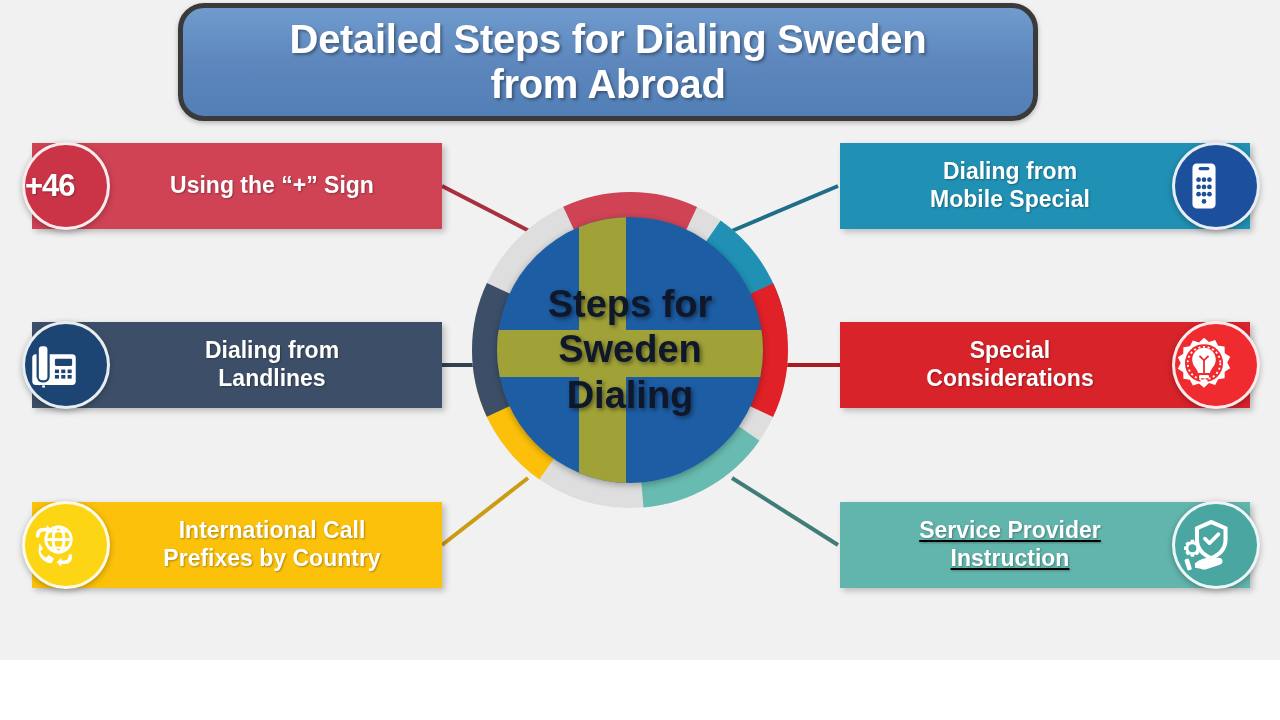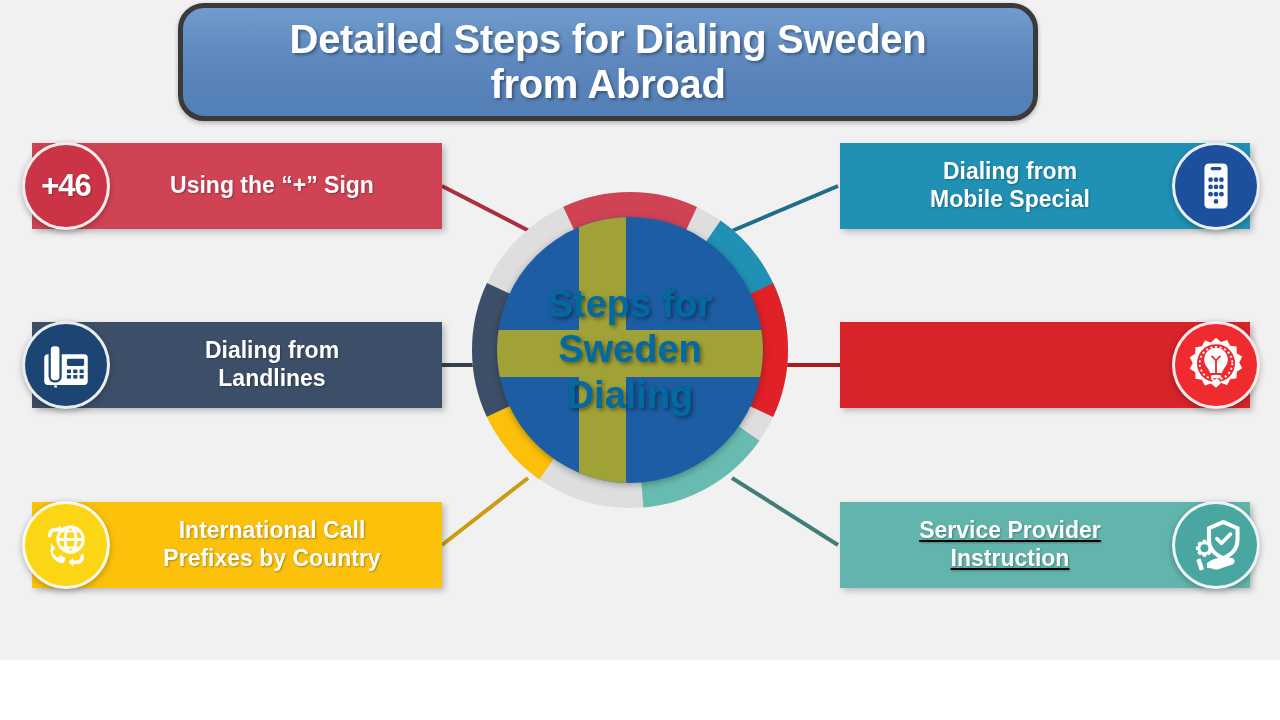--- a/index.html
+++ b/index.html
@@ -97,21 +97,21 @@
     background: #a0a238;
   }
   #hub-label {
     position: absolute;
     left: 0; top: 0;
     width: 320px; height: 320px;
     display: flex;
     flex-direction: column;
     align-items: center;
     justify-content: center;
-    color: #0369a1;
+    color: #0f172a;
     font-size: 38px;
     font-weight: bold;
     line-height: 1.2;
     text-align: center;
     text-shadow: 2px 2px 4px rgba(0,0,0,0.45);
     pointer-events: none;
   }
 
   
   .branch {
@@ -141,21 +141,20 @@
 
   .branch-badge {
     position: absolute;
     width: 88px;
     height: 88px;
     border-radius: 50%;
     border: 3px solid rgba(255,255,255,0.9);
     box-sizing: border-box;
     display: flex;
     align-items: center;
-    justify-content: center;
     box-shadow: 0 2px 6px rgba(0,0,0,0.28);
     top: -1px;
   }
   .branch.left  .branch-badge { left: -10px; }
   .branch.right .branch-badge { right: -10px; }
 
   .badge-text {
     color: #ffffff;
     font-size: 31px;
     font-weight: bold;
@@ -311,20 +310,24 @@
         <path fill="#ffffff" d="M32 13 c-7.2 0-13 5.8-13 13 0 5 2.8 8.2 4.6 10.6 1.1 1.5 1.6 2.6 1.7 4.1 h13.4 c.1-1.5 .6-2.6 1.7-4.1 1.8-2.4 4.6-5.6 4.6-10.6 0-7.2-5.8-13-13-13 z"></path>
         <rect x="26.5" y="43" width="11" height="3.6" rx="1.3" fill="#ffffff"></rect>
         <rect x="28" y="48" width="8" height="3.4" rx="1.3" fill="#ffffff"></rect>
         <g stroke="#ef2b30" stroke-width="2" fill="none">
           <line x1="32" y1="26" x2="32" y2="42"></line>
           <line x1="32" y1="27" x2="27" y2="22"></line>
           <line x1="32" y1="27" x2="37" y2="22"></line>
         </g>
       </svg>
     </div>
+    <div class="branch-label">
+      <span>Special</span><br>
+      <span>Considerations</span>
+    </div>
   </div>
 
   <div class="branch right" style="top:502px; background:#62b5ad;text-decoration:underline;">
     <div class="branch-badge" style="background:#49a6a0;">
       <svg class="badge-svg" viewBox="0 0 64 64">
         <path fill="#ffffff" d="M40 4 l18 8 v14 c0 12-8 19-18 23 -10-4-18-11-18-23 V12 z"></path>
         <path fill="#49a6a0" d="M40 9 l13.5 6 v11.2 c0 9.2-6 14.6-13.5 17.8 -7.5-3.2-13.5-8.6-13.5-17.8 V15 z"></path>
         <path fill="none" stroke="#ffffff" stroke-width="4" stroke-linecap="round" stroke-linejoin="round" d="M33 25 l5 5 l10-10"></path>
         <path fill="#ffffff" d="M14 28 l2.6 .9 .9-2.6 h3.4 l.9 2.6 2.6-.9 2.4 2.4-.9 2.6 2.6 .9 v3.4 l-2.6 .9 .9 2.6-2.4 2.4-2.6-.9-.9 2.6 h-3.4 l-.9-2.6-2.6 .9-2.4-2.4 .9-2.6-2.6-.9 v-3.4 l2.6-.9-.9-2.6z"></path>
         <circle cx="19.2" cy="35.6" r="4.4" fill="#49a6a0"></circle>

